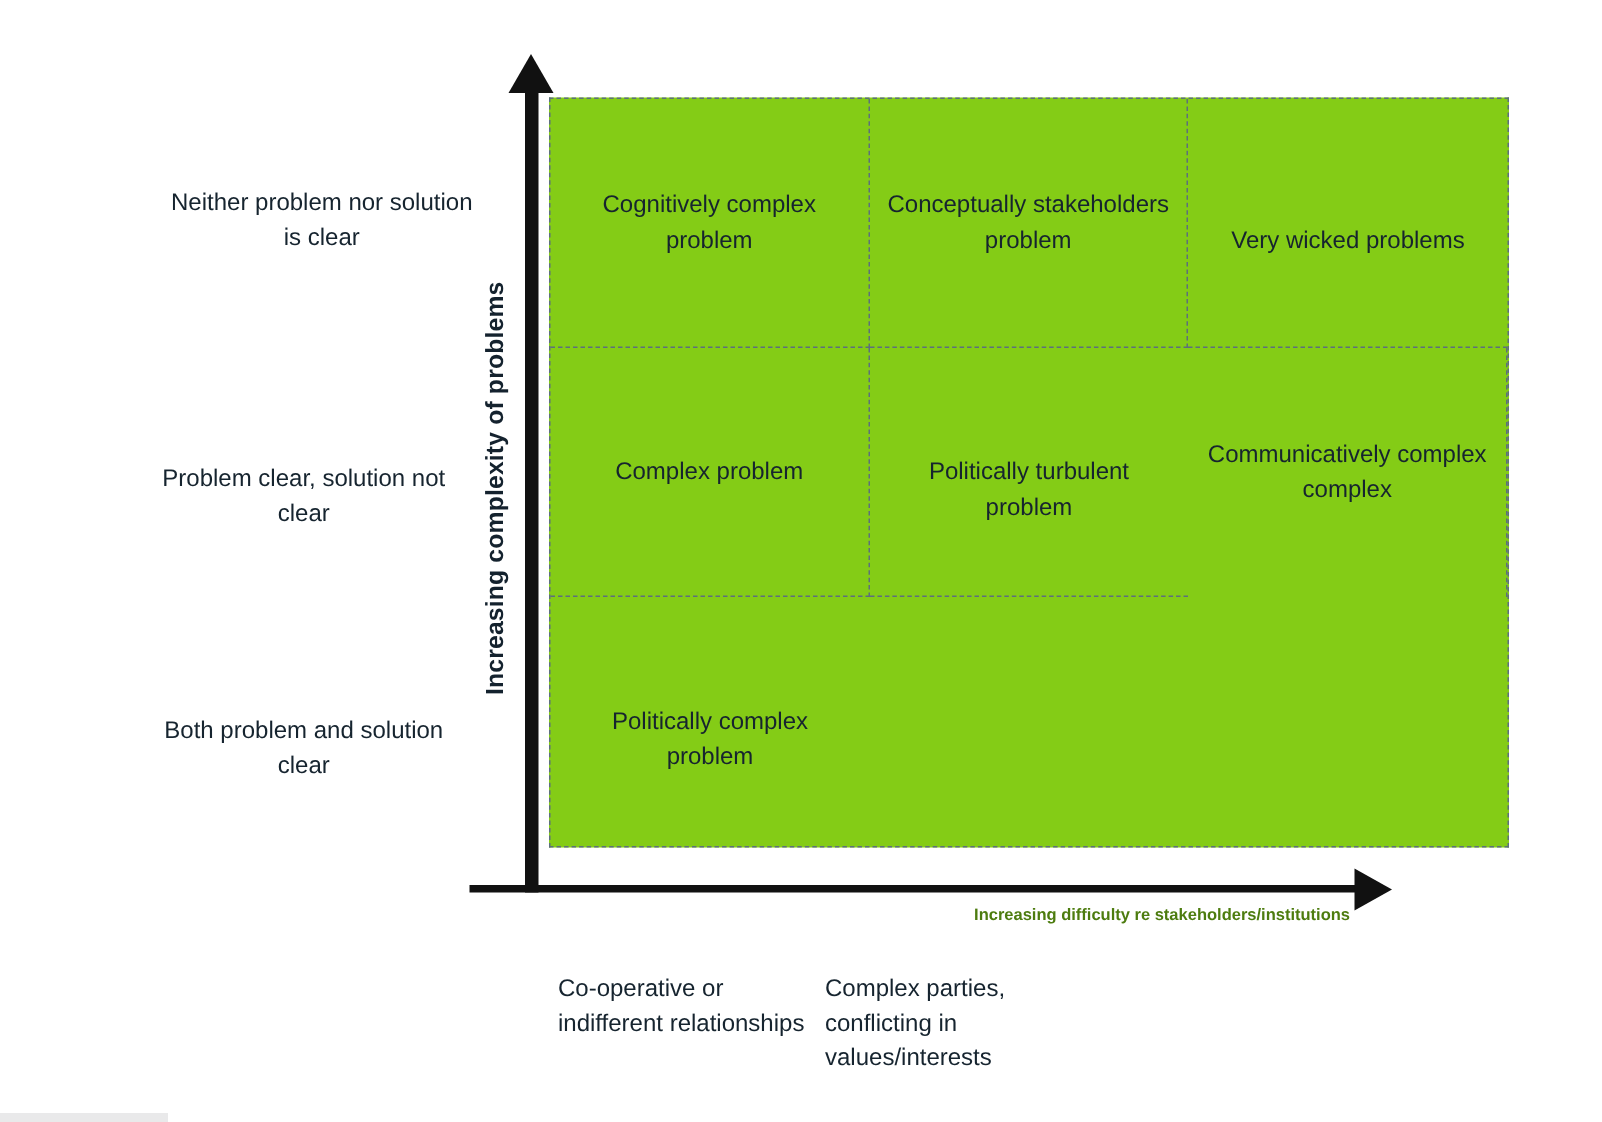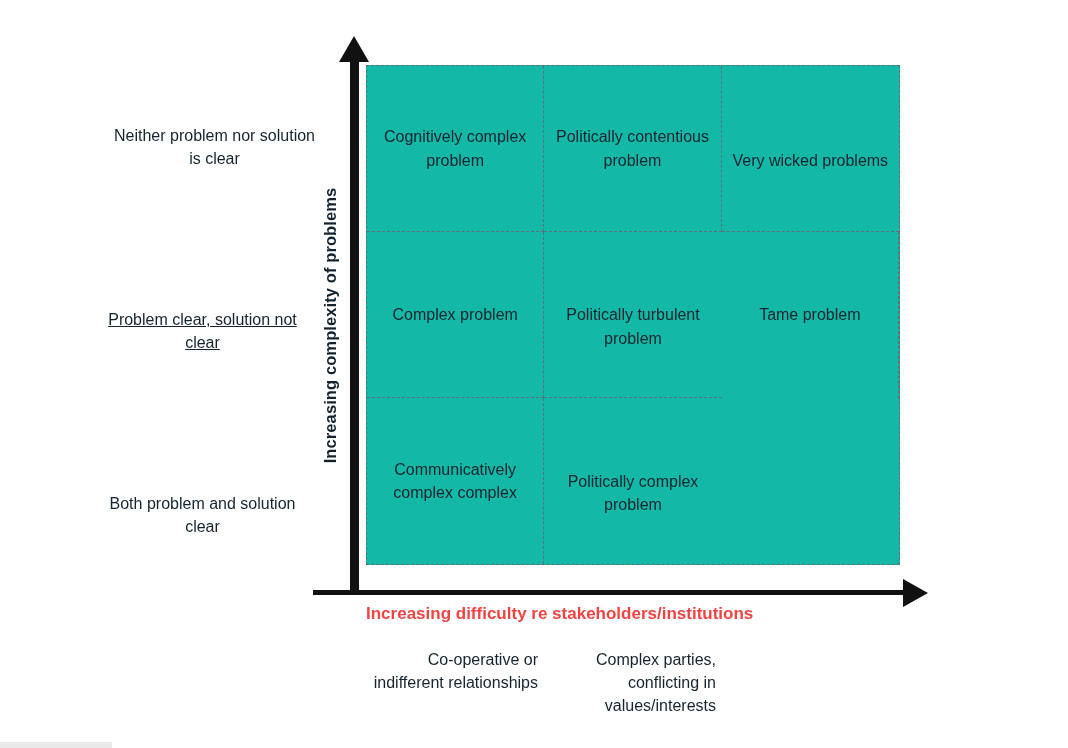--- a/index.html
+++ b/index.html
@@ -73,26 +73,26 @@
     border-top: 14px solid transparent;
     border-bottom: 14px solid transparent;
     border-left: 25px solid #111111;
   }
 
   
   #matrix {
     position: absolute;
     left: 366px;
     top: 65px;
-    width: 534px;
+    width: 640px;
     height: 500px;
     display: grid;
     grid-template-columns: 1fr 1fr 1fr;
     grid-template-rows: 1fr 1fr 1fr;
-    background: #14b8a6;
+    background: #84cc16;
     border: 1px dashed #5d6f7d;
     box-sizing: border-box;
   }
   .cell {
     display: flex;
     align-items: center;
     justify-content: center;
     text-align: center;
     font-size: 16px;
     line-height: 1.45;
@@ -109,46 +109,46 @@
   .row-label {
     position: absolute;
     left: 95px;
     width: 215px;
     text-align: center;
     font-size: 16px;
     line-height: 1.45;
     color: #16242f;
   }
   #row-label-0 { top: 124px; margin-left: 12px; }
-  #row-label-1 { top: 308px; text-decoration: underline; }
-  #row-label-2 { top: 492px; }
+  #row-label-1 { top: 308px; }
+  #row-label-2 { top: 476px; }
 
   
   #x-axis-label {
     position: absolute;
     left: 366px;
     top: 604px;
     width: 534px;
-    text-align: left;
-    font-size: 17px;
+    text-align: right;
+    font-size: 11px;
     font-weight: bold;
-    color: #ef4444;
+    color: #4d7c0f;
   }
 
   
   #col-labels {
     position: absolute;
     left: 366px;
     top: 648px;
     width: 534px;
     display: grid;
     grid-template-columns: 1fr 1fr 1fr;
   }
   .col-label {
-    text-align: right;
+    text-align: left;
     font-size: 16px;
     line-height: 1.45;
     color: #16242f;
     padding: 0 6px;
     box-sizing: border-box;
   }
 
   
   #corner-mark {
     position: absolute;
@@ -170,27 +170,26 @@
 <div id="arrow-up"></div>
 <div id="axis-horizontal"></div>
 <div id="arrow-right"></div>
 
 <div class="row-label" id="row-label-0">Neither problem nor solution is clear</div>
 <div class="row-label" id="row-label-1">Problem clear, solution not clear</div>
 <div class="row-label" id="row-label-2">Both problem and solution  clear</div>
 
 <div id="matrix">
   <div class="cell">Cognitively complex problem</div>
-  <div class="cell">Politically contentious problem</div>
+  <div class="cell">Conceptually stakeholders problem</div>
   <div class="cell col-last">Very wicked problems</div>
 
   <div class="cell">Complex problem</div>
   <div class="cell col-last">Politically turbulent problem</div>
 
-  <div class="cell row-last">Tame problem</div>
   <div class="cell row-last">Communicatively complex complex</div>
   <div class="cell row-last col-last">Politically complex problem</div>
 </div>
 
 <div id="x-axis-label">Increasing difficulty re stakeholders/institutions</div>
 
 <div id="col-labels">
   <div class="col-label">Co-operative or indifferent relationships</div>
   <div class="col-label">Complex parties, conflicting in values/interests</div>
 </div>

